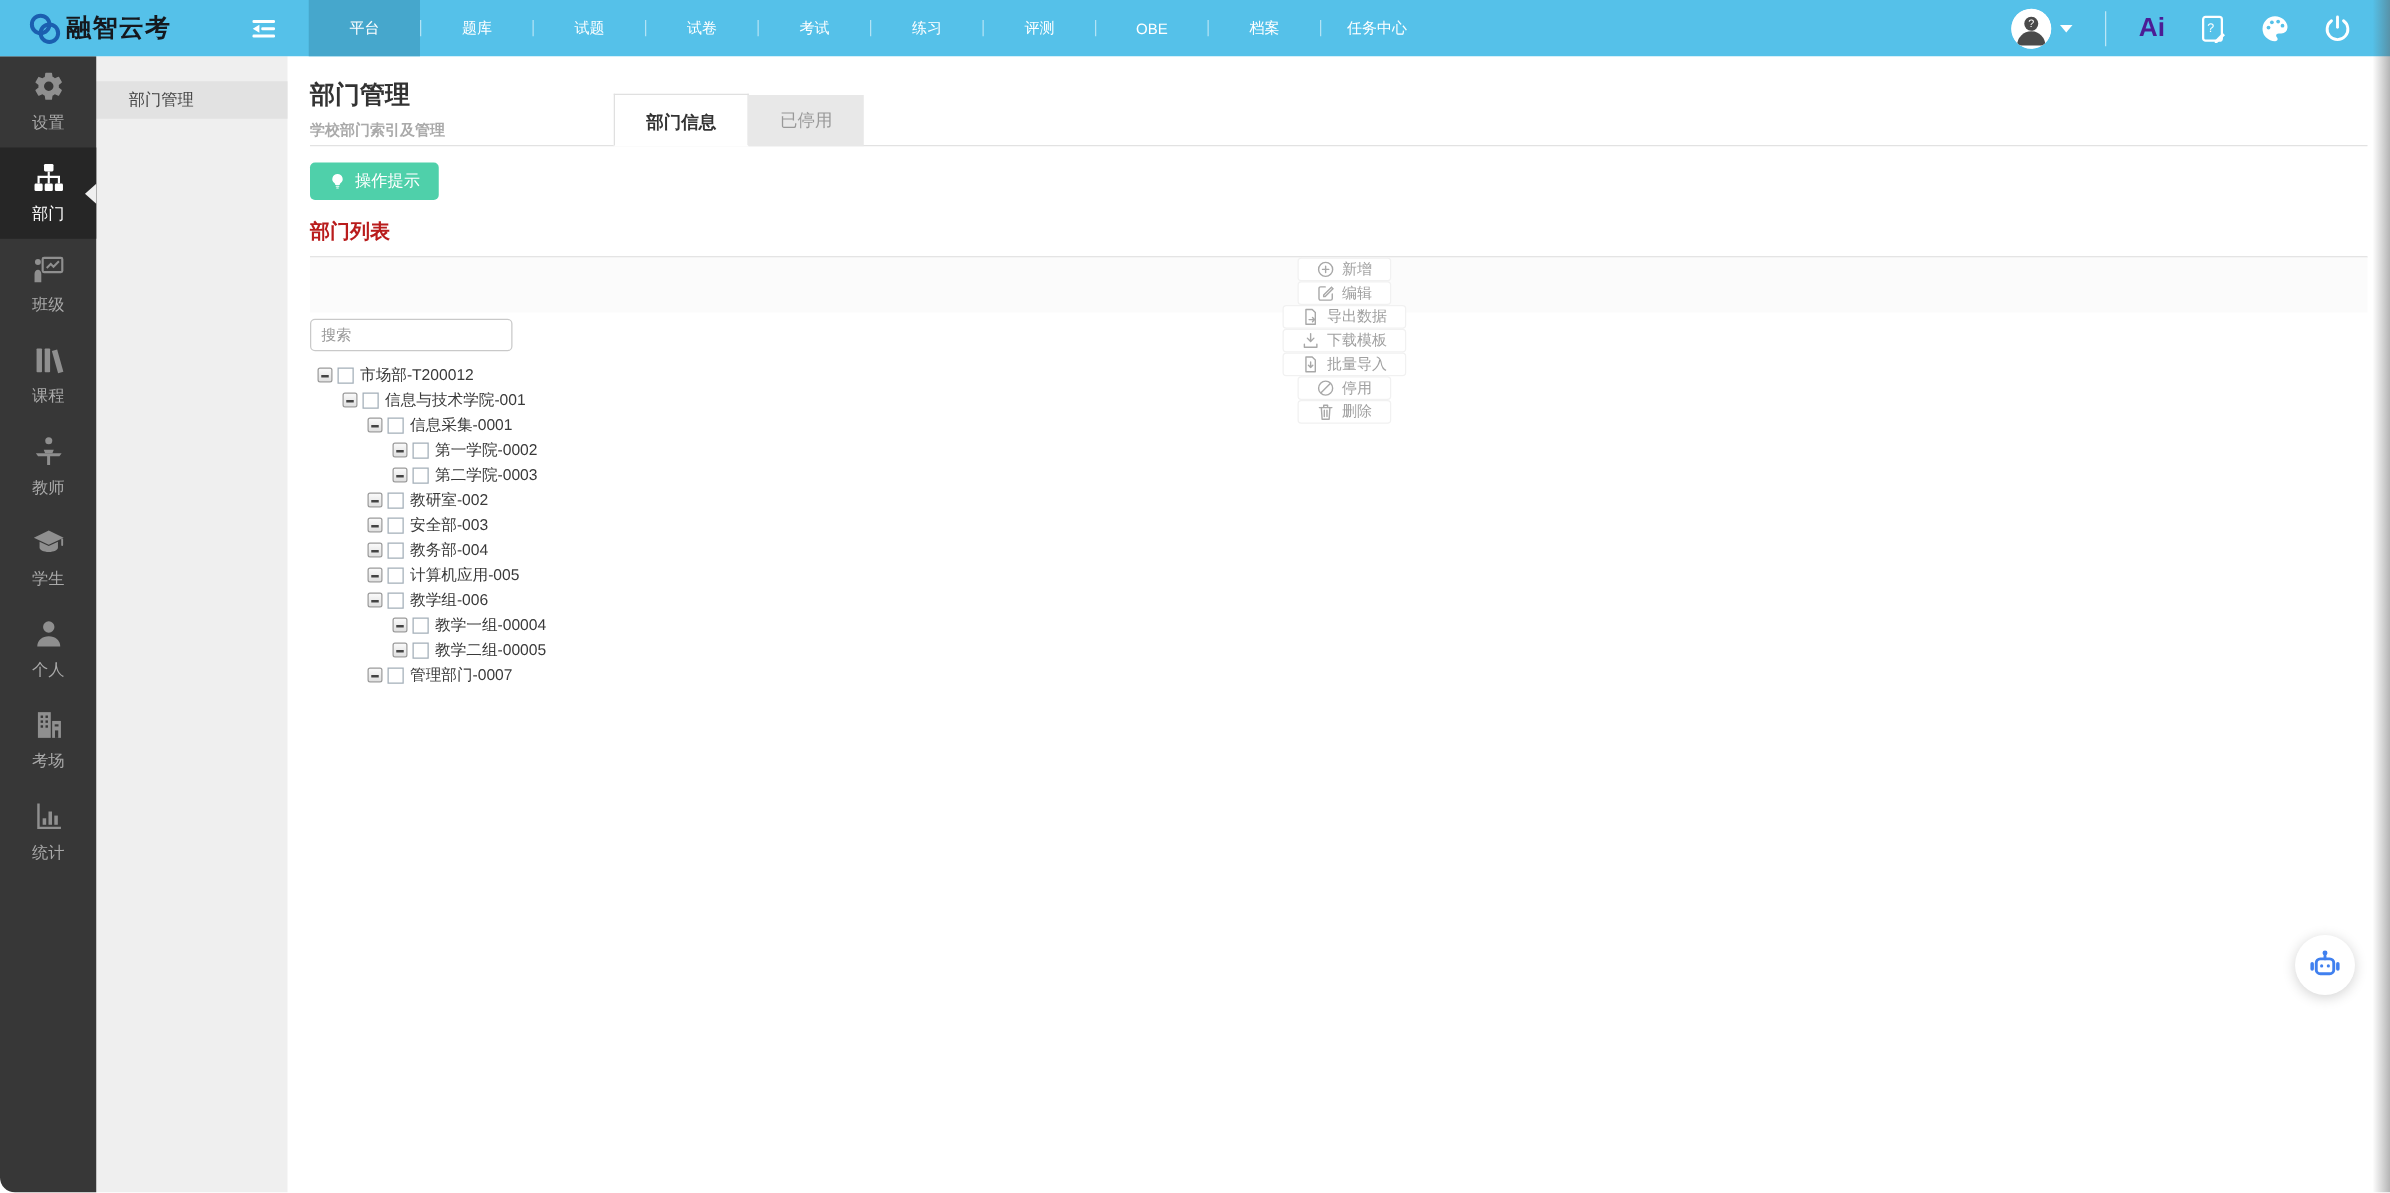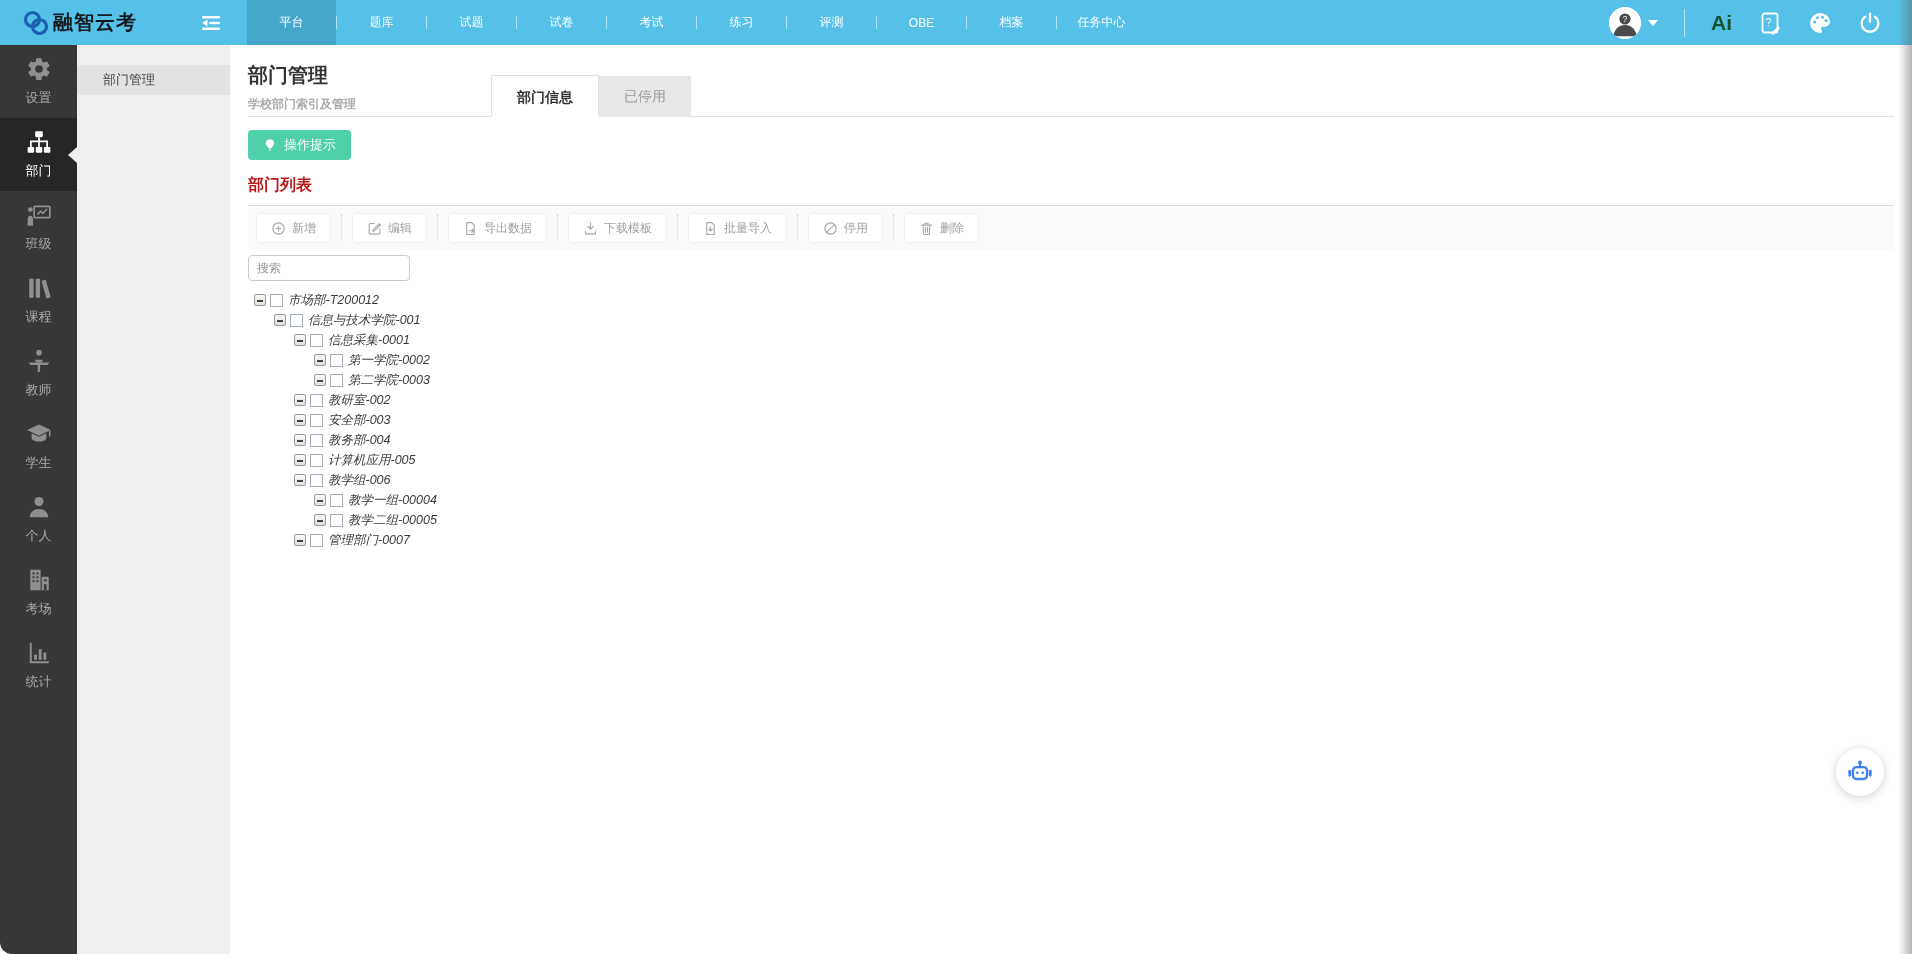--- a/index.html
+++ b/index.html
@@ -14,21 +14,21 @@
   .collapse-btn { width:24px; height:24px; margin-left:14px; cursor:pointer; display:flex; align-items:center; }
   .top-nav { display:flex; align-items:center; height:45px; margin-left:24px; }
   .nav-item { display:flex; align-items:center; justify-content:center; height:45px; min-width:89px; padding:0 10px; color:#ffffff; font-size:12px; cursor:pointer; text-decoration:none; }
   .nav-item.active { background:#46a7cc; }
   .nav-sep { width:1px; height:13px; background:rgba(255,255,255,0.55); }
   .topbar-right { margin-left:auto; display:flex; align-items:center; gap:26px; padding-right:30px; }
   .avatar-wrap { display:flex; align-items:center; gap:7px; cursor:pointer; }
   .avatar { width:32px; height:32px; border-radius:50%; background:#fff; overflow:hidden; display:block; }
   .caret-down { width:0; height:0; border-left:5px solid transparent; border-right:5px solid transparent; border-top:6px solid #ffffff; }
   .top-sep { width:1px; height:28px; background:rgba(255,255,255,0.6); }
-  .ai-label { color:#14532d; font-size:21px; font-weight:bold; cursor:pointer; }
+  .ai-label { color:#4c1d95; font-size:21px; font-weight:bold; cursor:pointer; }
   .top-icon { width:24px; height:24px; display:block; cursor:pointer; }
 
   
   .sidebar { position:absolute; top:45px; left:0; bottom:0; width:77px; background:#373737; border-bottom-left-radius:12px; z-index:5; }
   .side-item { position:relative; width:77px; height:73px; display:flex; flex-direction:column; align-items:center; justify-content:center; gap:7px; cursor:pointer; }
   .side-item .s-ico { width:26px; height:26px; display:block; }
   .side-item .s-label { font-size:13px; color:#a9a9a9; }
   .side-item.active { background:#262626; }
   .side-item.active .s-label { color:#ffffff; }
   .side-item.active::after { content:""; position:absolute; right:0; top:50%; margin-top:-8px; width:0; height:0; border-top:8px solid transparent; border-bottom:8px solid transparent; border-right:9px solid #efefef; }
@@ -46,36 +46,36 @@
   .tabs { position:absolute; left:243px; bottom:-1px; display:flex; align-items:flex-end; }
   .tab { height:42px; line-height:42px; padding:0 25px; font-size:14px; cursor:pointer; }
   .tab.active { background:#fff; border:1px solid #e0e0e0; border-bottom:1px solid #ffffff; color:#333; font-weight:bold; }
   .tab.inactive { background:#e8e8e8; color:#999; height:41px; line-height:41px; }
 
   .tip-btn { margin-top:13px; display:inline-flex; align-items:center; gap:7px; height:30px; padding:0 15px; background:#4fd0aa; border:none; border-radius:4px; color:#fff; font-size:13px; cursor:pointer; font-family:inherit; }
   .tip-btn svg { width:14px; height:14px; }
 
   .section-title { margin-top:15px; font-size:16px; color:#b91c1c; padding-bottom:9px; border-bottom:1px solid #dcdcdc; }
 
-  .toolbar { display:flex; align-items:center; height:44px; background:#fbfbfb; padding-left:8px; }
+  .toolbar { display:flex; align-items:center; height:44px; background:#fbfbfb; padding-left:8px;flex-direction:column; }
   .tb-btn { display:inline-flex; align-items:center; gap:6px; height:30px; padding:0 14px; background:#ffffff; border:1px solid #f1f1f1; border-radius:3px; color:#a0a0a0; font-size:12px; cursor:pointer; font-family:inherit; white-space:nowrap; }
   .tb-btn svg { width:15px; height:15px; }
   .tb-sep { width:1px; height:28px; border-left:1px dotted #d5d5d5; margin:0 10px; }
 
   .search-input { margin-top:5px; width:162px; height:26px; border:1px solid #c9c9c9; border-radius:4px; padding:0 8px; font-size:12px; color:#333; outline:none; font-family:inherit; }
   .search-input::placeholder { color:#999; }
 
   
   .tree { margin-top:9px; }
   .tree-row { display:flex; align-items:center; height:20px; font-size:12.5px; color:#3a3a3a; cursor:default; }
   .lvl-0 { padding-left:6px; } .lvl-1 { padding-left:26px; } .lvl-2 { padding-left:46px; } .lvl-3 { padding-left:66px; }
   .expander { width:12px; height:12px; border:1px solid #9a9a9a; background:linear-gradient(#fafafa,#e0e0e0); border-radius:2px; position:relative; cursor:pointer; flex:none; }
   .expander::before { content:""; position:absolute; left:2px; right:2px; top:5px; height:1.5px; background:#444; }
   .cb { width:13px; height:13px; border:1px solid #a3aeb8; background:#fff; margin:0 5px 0 4px; cursor:pointer; flex:none; }
-  .tree-label { white-space:nowrap; cursor:pointer;font-style:italic; }
+  .tree-label { white-space:nowrap; cursor:pointer; }
 
   
   .robot-fab { position:absolute; top:748px; right:28px; width:48px; height:48px; border-radius:50%; background:#fff; box-shadow:0 2px 10px rgba(0,0,0,0.18); display:flex; align-items:center; justify-content:center; cursor:pointer; z-index:40; }
   .robot-fab svg { width:28px; height:28px; }
 
   
   .edge-shade { position:absolute; top:0; right:0; width:14px; height:100%; background:linear-gradient(to right, rgba(90,90,90,0), rgba(90,90,90,0.45)); pointer-events:none; z-index:60; }
 </style>
 </head>
 <body>

